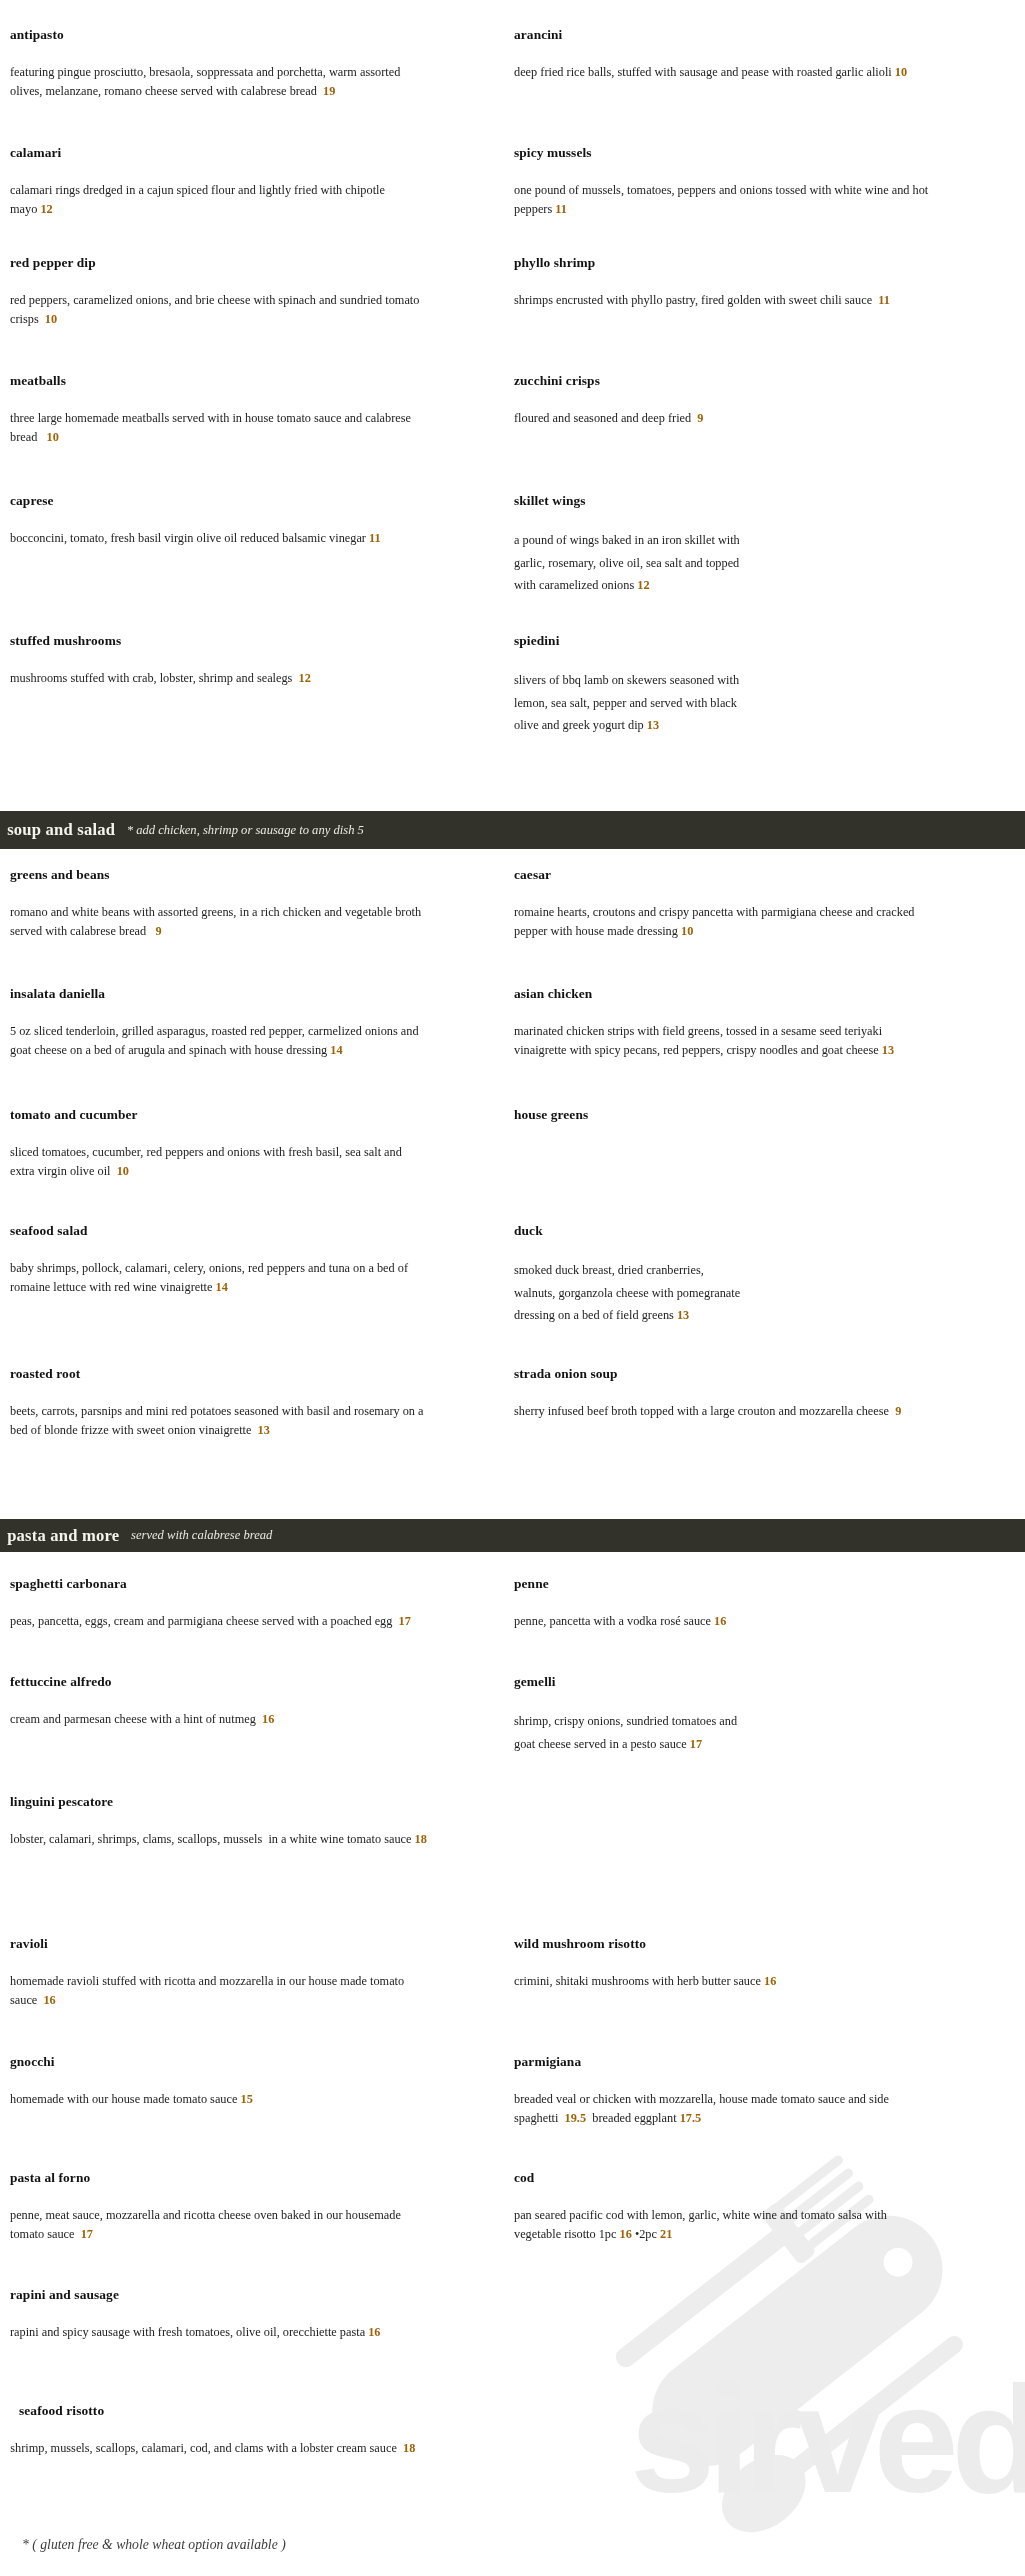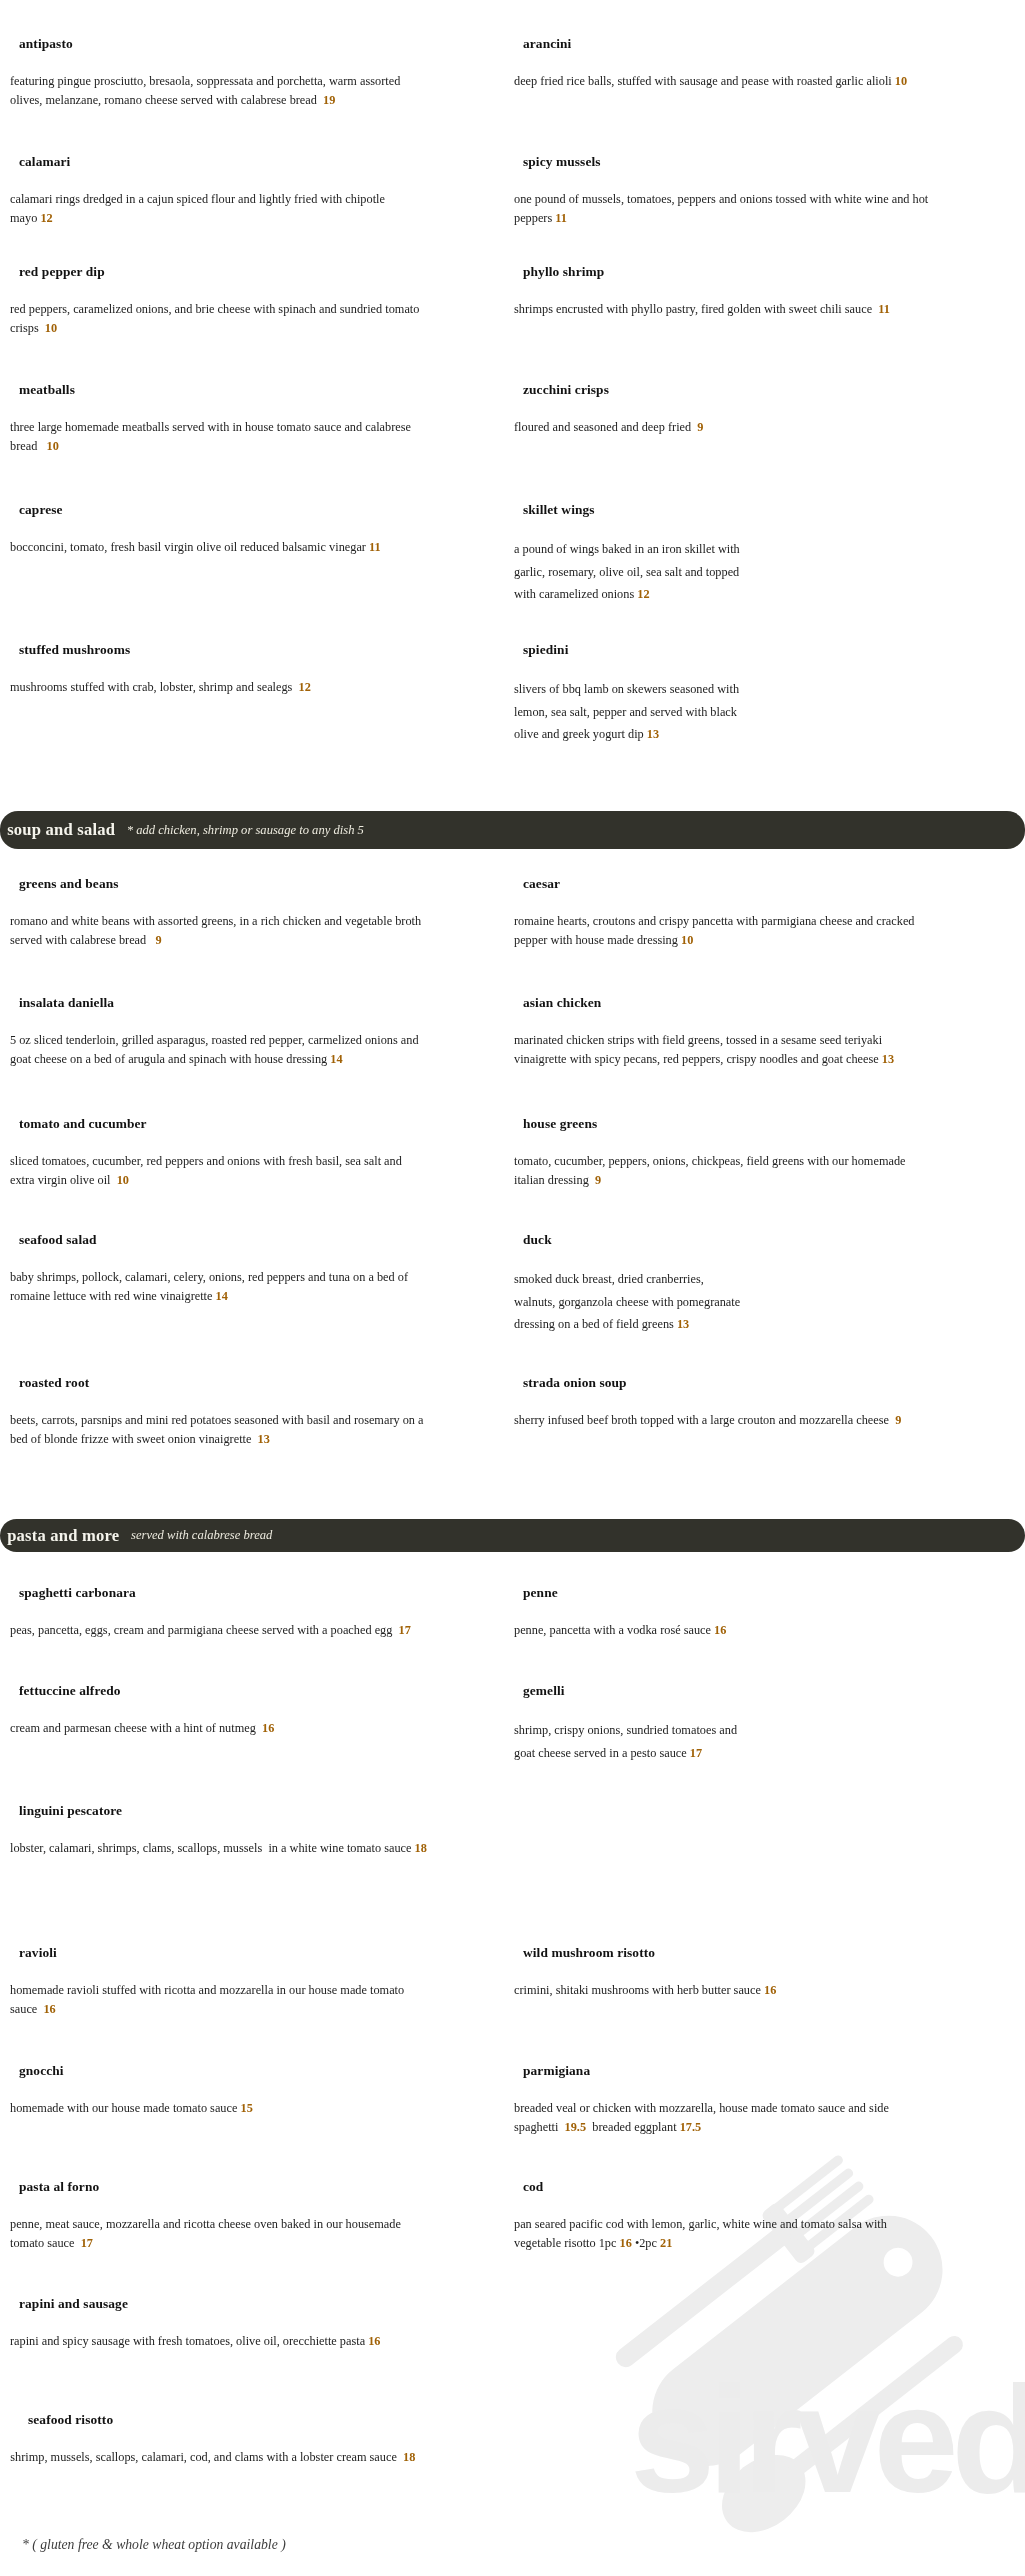--- a/index.html
+++ b/index.html
@@ -4,27 +4,27 @@
 <style>
   html,body{margin:0;padding:0;background:#ffffff;}
   .page{position:relative;width:1025px;height:2576px;background:#fff;overflow:hidden;
         font-family:"Liberation Serif", serif;color:#1f1f1f;}
   .wm-icon{position:absolute;left:585px;top:2112px;z-index:0;}
   .wordmark{position:absolute;left:630px;top:2362px;z-index:0;
             font-family:"Liberation Sans", sans-serif;font-weight:bold;
             font-size:153px;line-height:1;letter-spacing:-7.2px;color:#ececec;}
   .item{position:absolute;left:10px;z-index:2;}
   .item.right{left:514px;}
-  .item-name{margin:9px;font-size:13.4px;line-height:17.3px;font-weight:bold;color:#121212;letter-spacing:0.1px;}
+  .item-name{margin:0;font-size:13.4px;line-height:17.3px;font-weight:bold;color:#121212;letter-spacing:0.1px;}
   .item-desc{margin:20px 0 0 0;font-size:12.3px;line-height:19px;white-space:pre-wrap;color:#222;}
   .narrow .item-desc{line-height:22.4px;}
   .item-desc .b{font-weight:bold;color:#a16207;}
   .item-desc .i{}
   .section-bar{position:absolute;left:0;width:1025px;z-index:2;background:#32322b;color:#f5f4ec;
-               display:flex;align-items:center;box-sizing:border-box;padding-left:7.2px;border-radius:18px;}
+               display:flex;align-items:center;box-sizing:border-box;padding-left:7.2px;}
   .bar-title{font-size:16.6px;font-weight:bold;letter-spacing:0.2px;}
   .bar-note{font-size:12.6px;font-style:italic;margin-left:11.6px;color:#edebdf;}
   .footer{position:absolute;left:10px;top:2525px;z-index:2;margin:12px;
           font-size:13.7px;font-style:italic;color:#3c3c3c;}
 </style>
 </head>
 <body>
 
 <div class="page">
 
@@ -139,22 +139,20 @@
     <p class="item-desc"><span>romaine hearts, croutons and crispy pancetta with parmigiana cheese and cracked
 pepper with house made dressing </span><span class="b">10</span></p>
   </div>
   <div class="item right" style="top:985px">
     <h3 class="item-name">asian chicken</h3>
     <p class="item-desc"><span>marinated chicken strips with field greens, tossed in a sesame seed teriyaki
 vinaigrette with spicy pecans, red peppers, crispy noodles and goat cheese </span><span class="b">13</span></p>
   </div>
   <div class="item right" style="top:1106px">
     <h3 class="item-name">house greens</h3>
-    <p class="item-desc"><span>tomato, cucumber, peppers, onions, chickpeas, field greens with our homemade
-italian dressing  </span><span class="b">9</span></p>
   </div>
   <div class="item right narrow" style="top:1222px">
     <h3 class="item-name">duck</h3>
     <p class="item-desc"><span>smoked duck breast, dried cranberries,
 walnuts, gorganzola cheese with pomegranate
 dressing on a bed of field greens </span><span class="b">13</span></p>
   </div>
   <div class="item right" style="top:1365px">
     <h3 class="item-name">strada onion soup</h3>
     <p class="item-desc"><span>sherry infused beef broth topped with a large crouton and mozzarella cheese  </span><span class="b">9</span></p>

